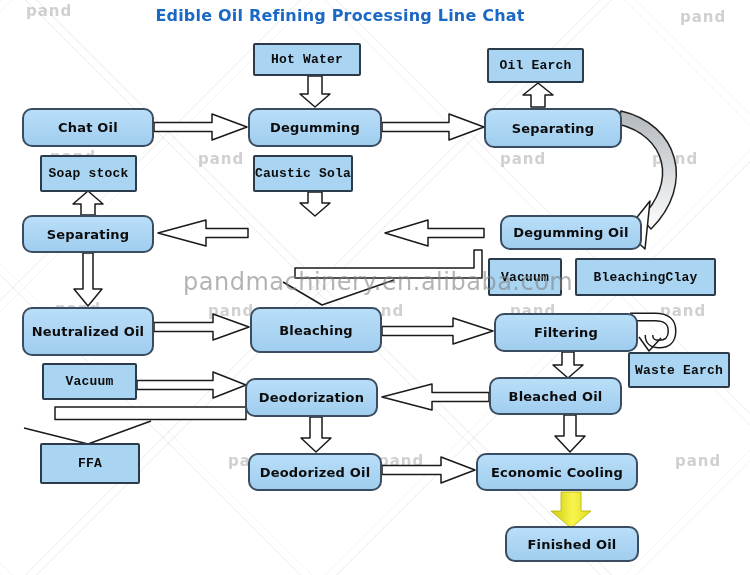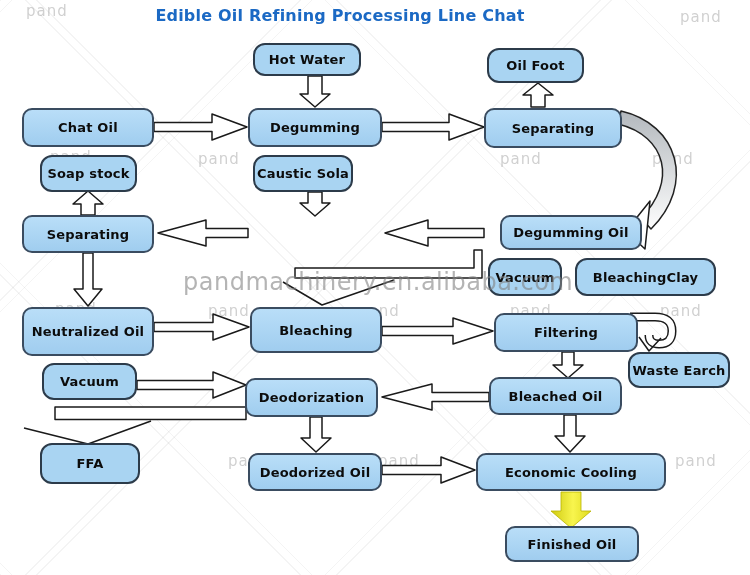--- a/index.html
+++ b/index.html
@@ -20,32 +20,32 @@
     position:absolute;display:flex;align-items:center;justify-content:center;
     box-sizing:border-box;font-weight:bold;font-size:13px;color:#0c0c0c;
     text-align:center;z-index:3;letter-spacing:.2px;
   }
   .round{
     background:linear-gradient(#b9def8,#a0cdef);
     border:2px solid #3a4c60;border-radius:10px;
   }
   .rect{
     background:#a9d4f2;
-    border:2px solid #2c3b4a;border-radius:12px;
+    border:2px solid #2c3b4a;border-radius:2px;font-family:Liberation Mono, monospace;
   }
   svg.arrows{position:absolute;left:0;top:0;z-index:2;}
   .hollow{fill:#ffffff;stroke:#1a1a1a;stroke-width:1.5;stroke-linejoin:round;}
   .openv{fill:none;stroke:#1a1a1a;stroke-width:1.5;stroke-linejoin:round;}
   .wm-main{
     position:absolute;left:183px;top:268px;z-index:4;
     font-size:24px;color:rgba(130,130,130,0.60);letter-spacing:.5px;
     font-family:"DejaVu Sans",sans-serif;white-space:nowrap;
   }
   .pand{
-    position:absolute;z-index:1;font-size:15px;font-weight:normal;
+    position:absolute;z-index:1;font-size:15px;font-weight:bold;
     color:rgba(150,150,150,0.45);letter-spacing:1px;
     font-family:"DejaVu Sans",sans-serif;
   }
 </style>
 </head>
 <body>
 
 <div id="stage">
 
   <span class="pand" style="left:26px;top:2px">pand</span>
@@ -124,37 +124,37 @@
     <path class="hollow" d="M564,415 V436 H555 L570,452 L585,436 H576 V415 Z"></path>
 
     <path class="hollow" d="M382,465.5 H441 V457 L475,470 L441,483 V474.5 H382 Z"></path>
 
     <path d="M561,492 V511 H551 L571,528 L591,511 H581 V492 Z" fill="url(#gyellow)" stroke="#b9b400" stroke-width="0.8"></path>
   </svg>
 
   <div class="title">Edible Oil Refining Processing Line Chat</div>
 
   <div class="node rect" style="left:253px;top:43px;width:108px;height:33px">Hot Water</div>
-  <div class="node rect" style="left:487px;top:48px;width:97px;height:35px">Oil Foot</div>
+  <div class="node rect" style="left:487px;top:48px;width:97px;height:35px">Oil Earch</div>
   <div class="node round" style="left:22px;top:108px;width:132px;height:39px">Chat Oil</div>
   <div class="node round" style="left:248px;top:108px;width:134px;height:39px">Degumming</div>
   <div class="node round" style="left:484px;top:108px;width:138px;height:40px">Separating</div>
   <div class="node rect" style="left:40px;top:155px;width:97px;height:37px">Soap stock</div>
   <div class="node rect" style="left:253px;top:155px;width:100px;height:37px">Caustic Sola</div>
   <div class="node round" style="left:22px;top:215px;width:132px;height:38px">Separating</div>
   <div class="node round" style="left:500px;top:215px;width:142px;height:35px">Degumming Oil</div>
   <div class="node rect" style="left:488px;top:258px;width:74px;height:38px">Vacuum</div>
   <div class="node rect" style="left:575px;top:258px;width:141px;height:38px">BleachingClay</div>
   <div class="node round" style="left:22px;top:307px;width:132px;height:49px">Neutralized Oil</div>
   <div class="node round" style="left:250px;top:307px;width:132px;height:46px">Bleaching</div>
   <div class="node round" style="left:494px;top:313px;width:144px;height:39px">Filtering</div>
   <div class="node rect" style="left:628px;top:352px;width:102px;height:36px">Waste Earch</div>
   <div class="node rect" style="left:42px;top:363px;width:95px;height:37px">Vacuum</div>
   <div class="node round" style="left:245px;top:378px;width:133px;height:39px">Deodorization</div>
   <div class="node round" style="left:489px;top:377px;width:133px;height:38px">Bleached Oil</div>
   <div class="node rect" style="left:40px;top:443px;width:100px;height:41px">FFA</div>
   <div class="node round" style="left:248px;top:453px;width:134px;height:38px">Deodorized Oil</div>
-  <div class="node round" style="left:476px;top:453px;width:190px;height:38px">Economic Cooling</div>
+  <div class="node round" style="left:476px;top:453px;width:162px;height:38px">Economic Cooling</div>
   <div class="node round" style="left:505px;top:526px;width:134px;height:36px">Finished Oil</div>
 
   <div class="wm-main">pandmachinery.en.alibaba.com</div>
 
 </div>
 
 </body></html>

